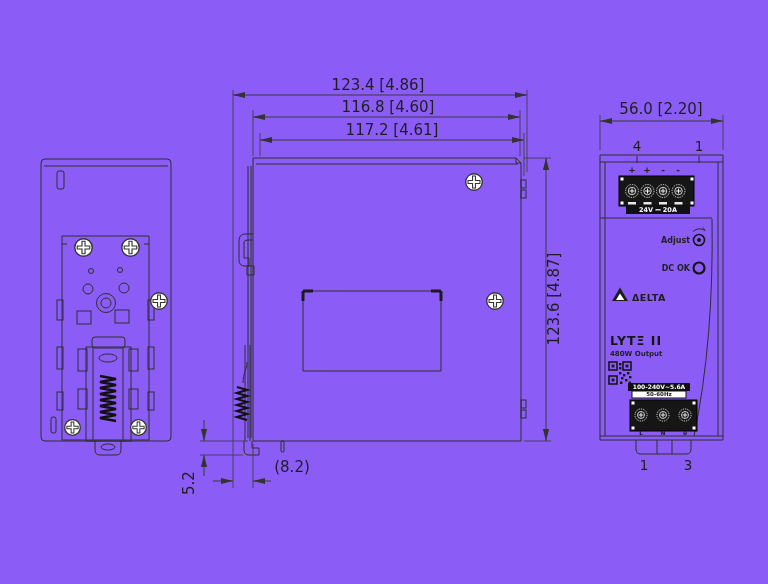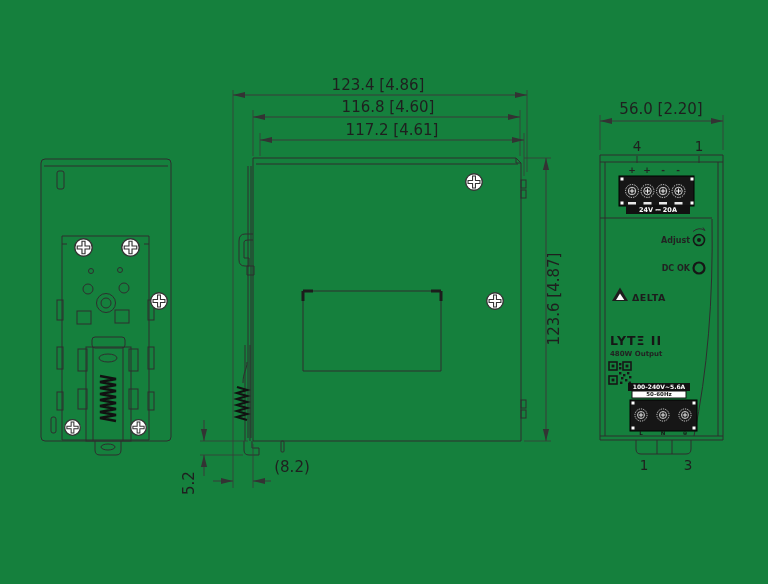--- a/index.html
+++ b/index.html
@@ -1,16 +1,16 @@
 <!DOCTYPE html>
 <html><head>
 <meta charset="utf-8">
 <style>
   html,body{margin:0;padding:0;background:#ffffff;}
-  .canvas{position:relative;width:768px;height:584px;background:#15803d;overflow:hidden;
+  .canvas{position:relative;width:768px;height:584px;background:#8b5cf6;overflow:hidden;
           font-family:"DejaVu Sans",sans-serif;}
   svg{display:block;}
   .ln{stroke:#2e2e2e;stroke-width:1;fill:none;}
   .dimln{stroke:#3a3a3a;stroke-width:1;fill:none;}
   .extln{stroke:#3a3a3a;stroke-width:0.8;fill:none;}
   .dimtxt{font-family:"DejaVu Sans",sans-serif;font-size:15px;fill:#1f1f1f;}
   .pintxt{font-family:"DejaVu Sans",sans-serif;font-size:13.5px;fill:#1f1f1f;}
   .microtxt{font-family:"DejaVu Sans",sans-serif;font-weight:bold;fill:#ffffff;}
   .microdark{font-family:"DejaVu Sans",sans-serif;font-weight:bold;fill:#161616;}
   .facetxt{font-family:"DejaVu Sans",sans-serif;fill:#222222;}

